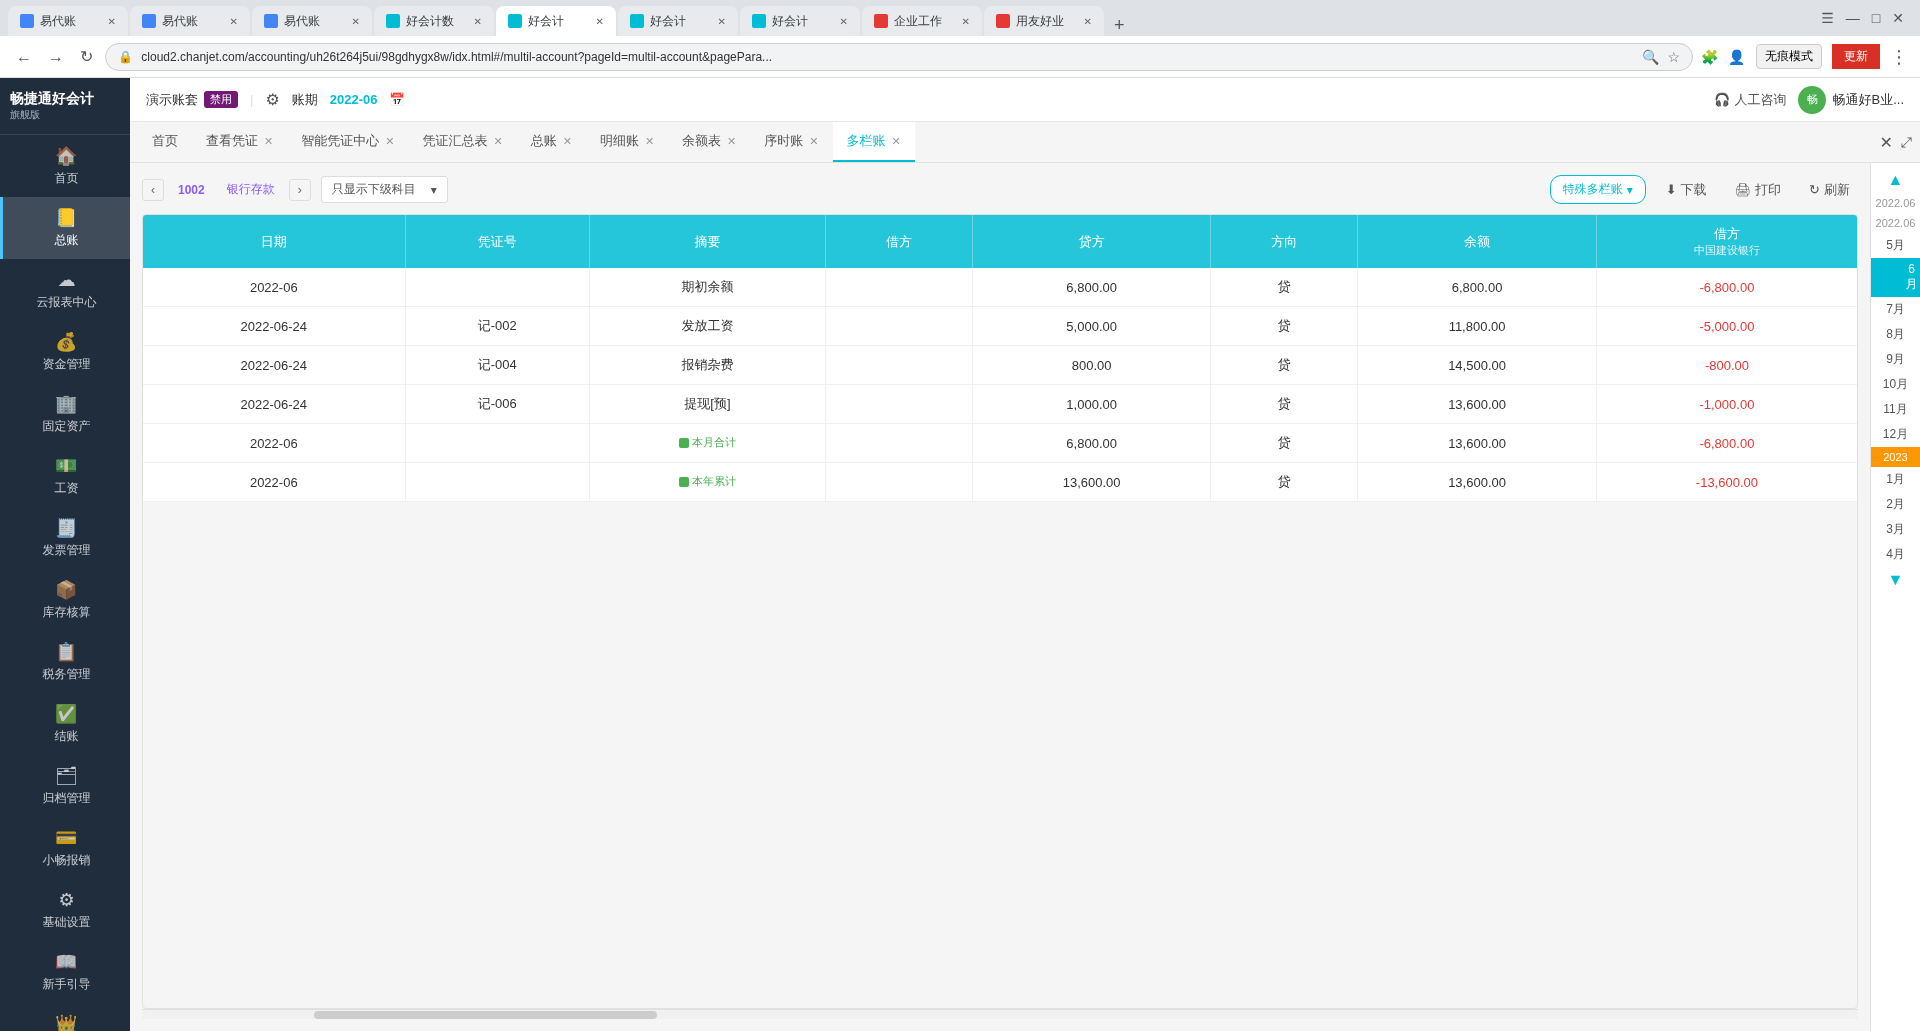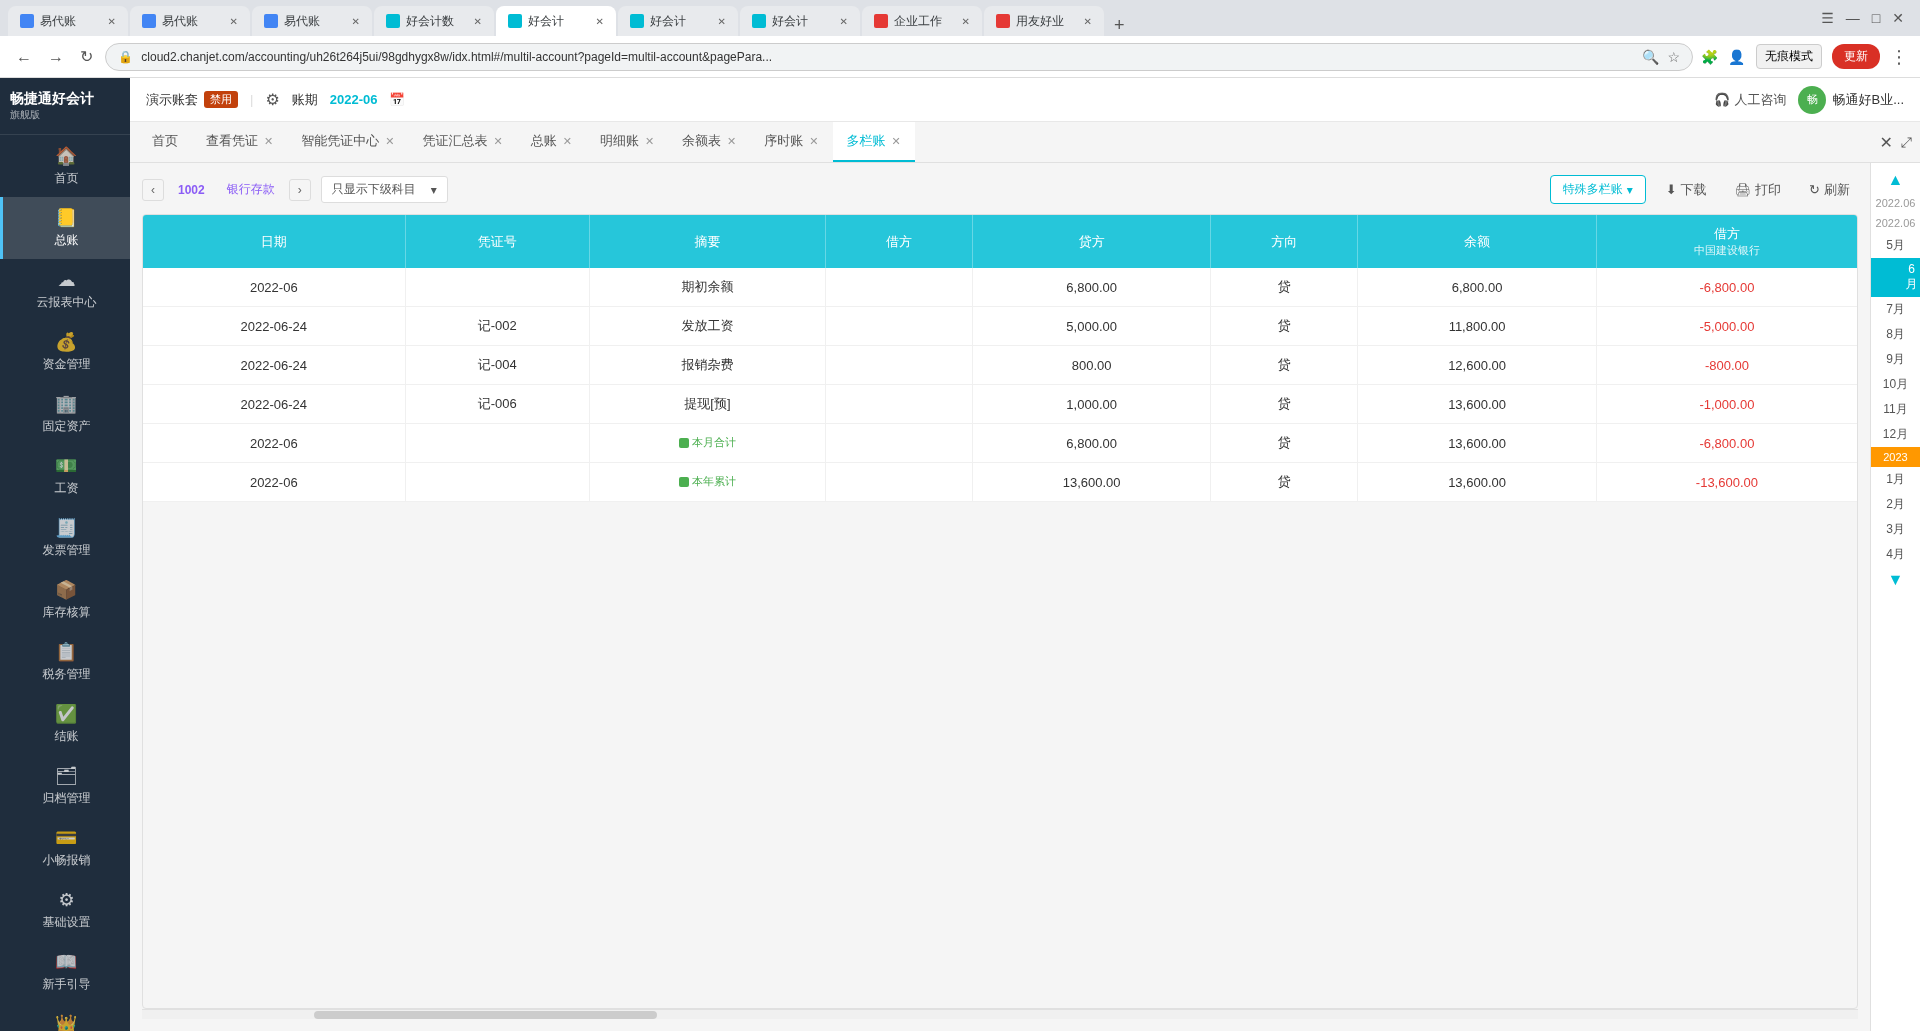--- a/index.html
+++ b/index.html
@@ -14,21 +14,21 @@
     .tab-title { flex: 1; overflow: hidden; text-overflow: ellipsis; white-space: nowrap; }
     .tab-close { font-size: 10px; color: #666; cursor: pointer; flex-shrink: 0; }
     .browser-controls { display: flex; align-items: center; gap: 12px; padding: 0 8px; }
     .address-bar-row { background: #fff; height: 42px; display: flex; align-items: center; padding: 0 12px; gap: 8px; border-bottom: 1px solid #ddd; }
     .nav-btn { font-size: 16px; color: #555; cursor: pointer; padding: 4px; }
     .address-bar { flex: 1; height: 28px; border: 1px solid #ccc; border-radius: 14px; padding: 0 12px; font-size: 12px; color: #333; background: #f1f3f4; display: flex; align-items: center; gap: 8px; }
     .address-text { flex: 1; overflow: hidden; text-overflow: ellipsis; white-space: nowrap; color: #333; font-size: 12px; }
     .address-icons { display: flex; gap: 8px; }
     .addr-icon { font-size: 14px; color: #666; cursor: pointer; }
     .browser-right-controls { display: flex; align-items: center; gap: 10px; }
-    .update-btn { background: #d93025; color: #fff; border: none; padding: 4px 12px; border-radius: 12px; font-size: 12px; cursor: pointer; }
+    .update-btn { background: #d93025; color: #fff; border: none; padding: 4px 12px; border-radius: 0; font-size: 12px; cursor: pointer; }
     .no-trace { background: #f1f1f1; border: 1px solid #ccc; padding: 3px 8px; border-radius: 4px; font-size: 12px; cursor: pointer; display: flex; align-items: center; gap: 4px; }
 
     
     .app-container { display: flex; height: calc(1031px - 36px - 42px); }
 
     
     .sidebar { width: 130px; background: #1f2d3d; color: #fff; display: flex; flex-direction: column; flex-shrink: 0; }
     .logo-area { padding: 12px 10px; border-bottom: 1px solid rgba(255,255,255,0.1); }
     .logo-title { font-size: 14px; font-weight: bold; color: #fff; }
     .logo-sub { font-size: 10px; color: rgba(255,255,255,0.6); }
@@ -36,21 +36,21 @@
     .sidebar-item.active { background: rgba(255,255,255,0.15); color: #fff; border-left: 3px solid #4fc3f7; }
     .sidebar-item-icon { font-size: 18px; }
 
     
     .main-content { flex: 1; display: flex; flex-direction: column; background: #f5f5f5; overflow: hidden; }
 
     
     .top-bar { background: #fff; height: 44px; display: flex; align-items: center; padding: 0 16px; gap: 12px; border-bottom: 1px solid #e8e8e8; }
     .demo-tag { display: flex; align-items: flex-start; gap: 6px; }
     .demo-label { font-size: 13px; color: #333; }
-    .tag-badge { background: #c2410c; color: #fff; font-size: 11px; padding: 1px 6px; border-radius: 3px; }
+    .tag-badge { background: #701a75; color: #fff; font-size: 11px; padding: 1px 6px; border-radius: 3px; }
     .top-bar-divider { color: #ddd; }
     .period-label { font-size: 13px; color: #333; }
     .top-bar-right { margin-left: auto; display: flex; align-items: center; gap: 12px; }
     .consult-btn { display: flex; align-items: center; gap: 4px; font-size: 13px; color: #555; cursor: pointer; }
     .user-area { display: flex; align-items: center; gap: 6px; font-size: 13px; color: #333; cursor: pointer; }
     .user-avatar { width: 28px; height: 28px; border-radius: 50%; background: #4caf50; color: #fff; display: flex; align-items: center; justify-content: center; font-size: 11px; }
 
     
     .tab-nav { background: #f5f5f5; display: flex; align-items: center; border-bottom: 1px solid #e0e0e0; padding: 0 8px; overflow: hidden; }
     .page-tab { display: flex; align-items: center; gap: 6px; padding: 10px 14px; font-size: 13px; color: #555; cursor: pointer; border-bottom: 2px solid transparent; white-space: nowrap; }
@@ -61,21 +61,21 @@
     .content-area { flex: 1; display: flex; overflow: hidden; }
     .ledger-area { flex: 1; padding: 12px; overflow: hidden; display: flex; flex-direction: column; }
 
     
     .ledger-toolbar { display: flex; align-items: center; gap: 10px; margin-bottom: 10px; }
     .account-nav { display: flex; align-items: center; gap: 6px; }
     .nav-arrow { width: 22px; height: 22px; border: 1px solid #ddd; border-radius: 3px; display: flex; align-items: center; justify-content: center; cursor: pointer; color: #666; font-size: 12px; }
     .account-name { font-size: 12px; color: #8b5cf6; font-weight: bold; padding: 4px 8px; }
     .filter-btn { display: flex; align-items: center; gap: 15px; border: 1px solid #ddd; border-radius: 3px; padding: 4px 10px; font-size: 12px; color: #555; cursor: pointer; background: #fff; }
     .toolbar-right { margin-left: auto; display: flex; align-items: center; gap: 12px; }
-    .special-btn { border: 1px solid #00bcd4; color: #00bcd4; padding: 5px 12px; border-radius: 4px; font-size: 12px; cursor: pointer; display: flex; align-items: center; gap: 4px; background: #fff; }
+    .special-btn { border: 1px solid #00bcd4; color: #00bcd4; padding: 5px 12px; border-radius: 11px; font-size: 12px; cursor: pointer; display: flex; align-items: center; gap: 4px; background: #fff; }
     .tool-btn { display: flex; align-items: center; gap: 4px; font-size: 13px; color: #555; cursor: pointer; padding: 4px 8px; }
 
     
     .ledger-table-wrap { flex: 1; overflow: hidden; border: 1px solid #e0e0e0; border-radius: 4px; }
     .ledger-table { width: 100%; border-collapse: collapse; }
     .ledger-table thead tr { background: #26c6da; color: #fff; }
     .ledger-table thead th { padding: 10px 12px; font-size: 13px; font-weight: normal; text-align: center; border-right: 1px solid rgba(255,255,255,0.3); }
     .ledger-table thead th:last-child { border-right: none; }
     .ledger-table tbody tr { background: #fff; border-bottom: 1px solid #f0f0f0; }
     .ledger-table tbody td { padding: 10px 12px; font-size: 13px; color: #333; text-align: center; border-right: 1px solid #f0f0f0; }
@@ -404,21 +404,21 @@
       <td class="td-right">11,800.00</td>
       <td class="td-right" style="color:#e53935;margin-left:29px;">-5,000.00</td>
     </tr>
                 <tr>
       <td>2022-06-24</td>
       <td class="td-link">记-004</td>
       <td class="td-left">报销杂费</td>
       <td class="td-right"></td>
       <td class="td-right">800.00</td>
       <td>贷</td>
-      <td class="td-right">12,600.00</td>
+      <td class="td-right">14,500.00</td>
       <td class="td-right" style="color:#e53935;">-800.00</td>
     </tr>
                 <tr>
       <td>2022-06-24</td>
       <td class="td-link">记-006</td>
       <td class="td-left">提现[预]</td>
       <td class="td-right"></td>
       <td class="td-right">1,000.00</td>
       <td>贷</td>
       <td class="td-right">13,600.00</td>

